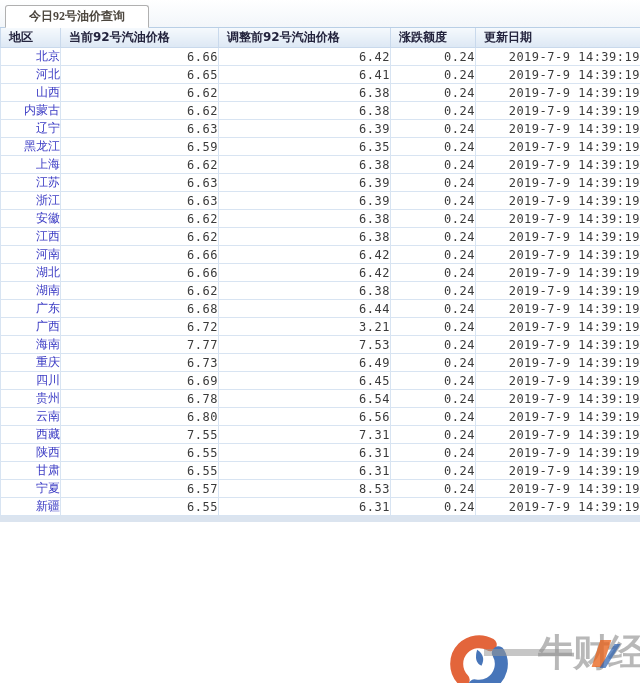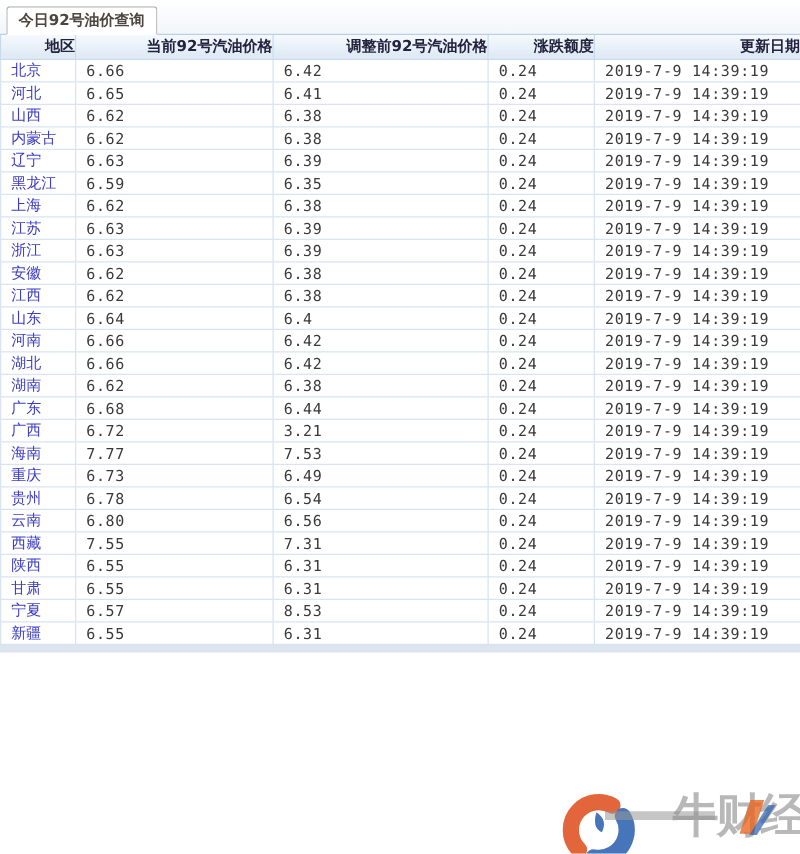--- a/index.html
+++ b/index.html
@@ -8,35 +8,35 @@
     background:#fff; font-family:"DejaVu Sans","Liberation Sans",sans-serif;
   }
   
   .tabbar {
     position:relative; height:27px;
     background:linear-gradient(#ffffff,#f2f6fa);
     border-bottom:1px solid #b9cfe6;
   }
   .tab {
     position:absolute; left:5px; bottom:-1px; height:21px; line-height:21px;
-    padding:0 9px; background:#ffffff;
+    padding:0 23px; background:#ffffff;
     border:1px solid #b0b0b0; border-bottom:1px solid #ffffff;
     border-radius:3px 3px 0 0;
-    font-size:12px; font-weight:bold; color:#4c463e; cursor:pointer;
+    font-size:12px; font-weight:bold; color:#4c463e; cursor:pointer;font-family:Liberation Serif, serif;
   }
   
   table.prices { width:640px; table-layout:fixed; border-collapse:collapse; }
   table.prices th {
-    height:19px; text-align:right; padding:0 0 0 8px;
+    height:19px; text-align:left; padding:0 0 0 8px;
     background:linear-gradient(#f5f9fd,#dde8f4);
     border:1px solid #c9d9ec; border-top:none;
     font-size:12px; font-weight:bold; color:#23233d;
     white-space:nowrap; overflow:hidden;
   }
-  table.prices tbody tr { height:15px; }
+  table.prices tbody tr { height:15px;text-align:right; }
   table.prices td {
     padding:0 0 0 8px; border:1px solid #d8e4f2;
     font-size:12px; color:#3a3a3a;
     white-space:nowrap; overflow:hidden; vertical-align:middle;
   }
   td.col-current, td.col-previous, td.col-change, td.col-updated {
     font-family:"DejaVu Sans Mono","Liberation Mono",monospace;
     letter-spacing:0.5px; font-size:12px;
   }
   .region-link { color:#3b3bc4; cursor:pointer; }
@@ -158,27 +158,20 @@
           <td class="col-updated">2019-7-9 14:39:19</td>
         </tr>
         <tr>
           <td class="col-region"><span class="region-link">江西</span></td>
           <td class="col-current">6.62</td>
           <td class="col-previous">6.38</td>
           <td class="col-change">0.24</td>
           <td class="col-updated">2019-7-9 14:39:19</td>
         </tr>
         <tr>
-          <td class="col-region"><span class="region-link">山东</span></td>
-          <td class="col-current">6.64</td>
-          <td class="col-previous">6.4</td>
-          <td class="col-change">0.24</td>
-          <td class="col-updated">2019-7-9 14:39:19</td>
-        </tr>
-        <tr>
           <td class="col-region"><span class="region-link">河南</span></td>
           <td class="col-current">6.66</td>
           <td class="col-previous">6.42</td>
           <td class="col-change">0.24</td>
           <td class="col-updated">2019-7-9 14:39:19</td>
         </tr>
         <tr>
           <td class="col-region"><span class="region-link">湖北</span></td>
           <td class="col-current">6.66</td>
           <td class="col-previous">6.42</td>
@@ -210,20 +203,27 @@
           <td class="col-region"><span class="region-link">海南</span></td>
           <td class="col-current">7.77</td>
           <td class="col-previous">7.53</td>
           <td class="col-change">0.24</td>
           <td class="col-updated">2019-7-9 14:39:19</td>
         </tr>
         <tr>
           <td class="col-region"><span class="region-link">重庆</span></td>
           <td class="col-current">6.73</td>
           <td class="col-previous">6.49</td>
+          <td class="col-change">0.24</td>
+          <td class="col-updated">2019-7-9 14:39:19</td>
+        </tr>
+        <tr>
+          <td class="col-region"><span class="region-link">四川</span></td>
+          <td class="col-current">6.69</td>
+          <td class="col-previous">6.45</td>
           <td class="col-change">0.24</td>
           <td class="col-updated">2019-7-9 14:39:19</td>
         </tr>
         <tr>
           <td class="col-region"><span class="region-link">贵州</span></td>
           <td class="col-current">6.78</td>
           <td class="col-previous">6.54</td>
           <td class="col-change">0.24</td>
           <td class="col-updated">2019-7-9 14:39:19</td>
         </tr>

